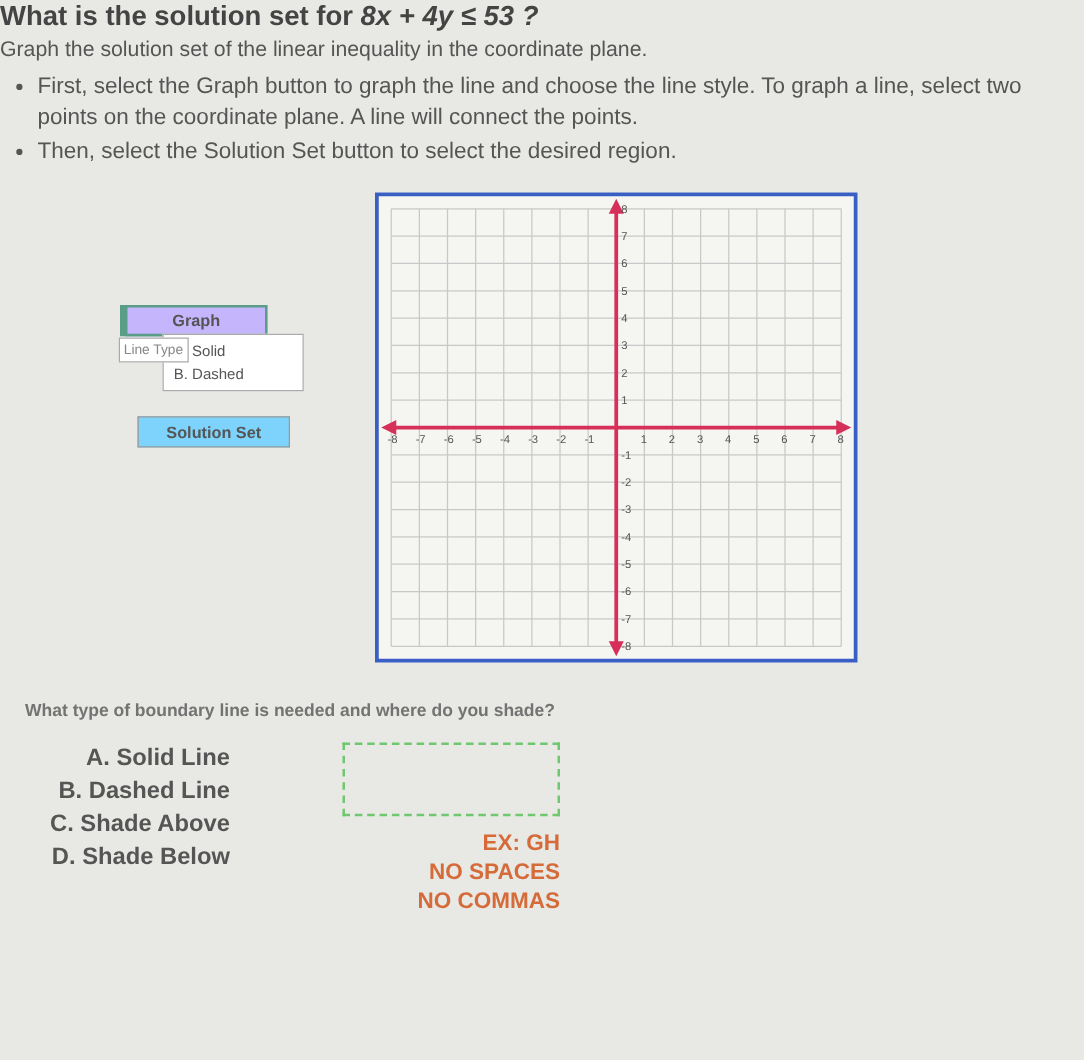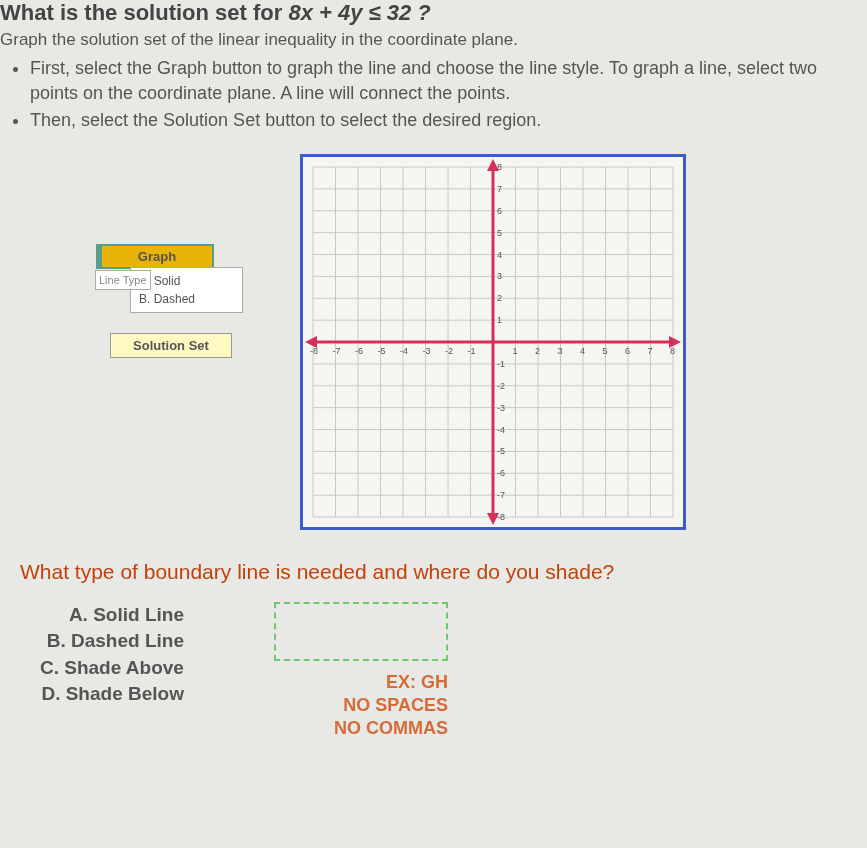--- a/index.html
+++ b/index.html
@@ -35,21 +35,21 @@
   ul.instructions li { margin-bottom: 2px; }
   .workarea {
     display: flex;
     align-items: flex-start;
     gap: 30px;
     margin-left: 100px;
   }
   .controls { width: 170px; padding-top: 90px; }
   .btn {
     border: 2px solid #5a9e88;
-    background: #eab308;
+    background: #c4b5fd;
     padding: 3px 0;
     text-align: center;
     font-size: 13px;
     font-weight: bold;
     color: #555;
     box-shadow: -4px 0 0 #5a9e88;
     margin-bottom: 0;
     width: 110px;
   }
   .linetype {
@@ -68,21 +68,21 @@
     left: -36px;
     top: 2px;
     font-size: 11px;
     color: #888;
     border: 1px solid #aaa;
     background:#fff;
     padding: 1px 3px;
   }
   .btn2 {
     border: 1px solid #999;
-    background: #fef9c3;
+    background: #7dd3fc;
     padding: 4px 0;
     text-align: center;
     font-size: 13px;
     font-weight: bold;
     color: #555;
     width: 120px;
     margin: 20px 0 6px 10px;
   }
   .subopts {
     border: 1px solid #aaa;
@@ -102,44 +102,44 @@
     position: relative;
   }
   .grid line.g { stroke: #c8c8c8; stroke-width: 1; }
   .grid line.axis { stroke: #d62f5a; stroke-width: 3; }
   .grid text { font-size: 9px; fill: #555; }
   .arrow { fill: #d62f5a; }
   .question2 {
     margin: 30px 20px 10px 20px;
   }
   .q2title {
-    font-size: 21px;
-    color: #c2410c;
-    font-weight: normal;
+    font-size: 14px;
+    color: #737373;
+    font-weight: bold;
   }
   .q2sub {
     font-size: 19px;
     color: #d66b3a;
     font-weight: bold;
   }
   .q2row { display: flex; gap: 90px; margin-top: 18px; align-items:flex-start;text-align:right;}
   .choices { font-size: 19px; color: #555; font-weight: bold; line-height: 1.4; margin-left: 20px; }
   .answerbox {
     border: 2px dashed #6fc76f;
     width: 170px; height: 55px;
     margin-bottom: 10px;
   }
   .ex { font-size: 18px; color: #d66b3a; font-weight: bold; line-height:1.3; }
 </style>
 </head>
 <body>
 
 <div class="page">
   <div class="title">
-    <span>What is the solution set for </span><span style="font-style:italic;">8x + 4y ≤ 32 ?</span>
+    <span>What is the solution set for </span><span style="font-style:italic;">8x + 4y ≤ 53 ?</span>
   </div>
   <div class="subtitle">Graph the solution set of the linear inequality in the coordinate plane.</div>
   <ul class="instructions">
     <li>First, select the Graph button to graph the line and choose the line style. To graph a line, select two points on the coordinate plane. A line will connect the points.</li>
     <li>Then, select the Solution Set button to select the desired region.</li>
   </ul>
 
   <div class="workarea">
     <div class="controls">
       <div class="btn">Graph</div>

